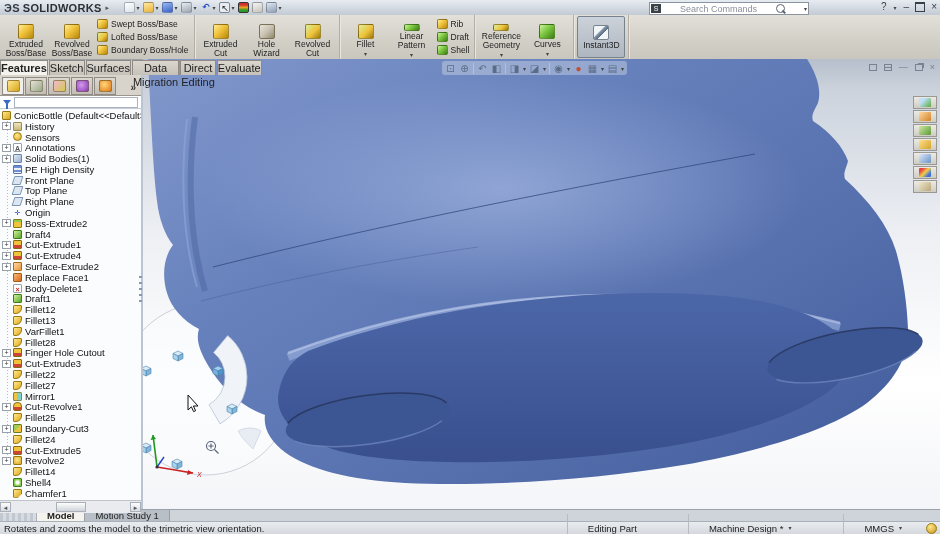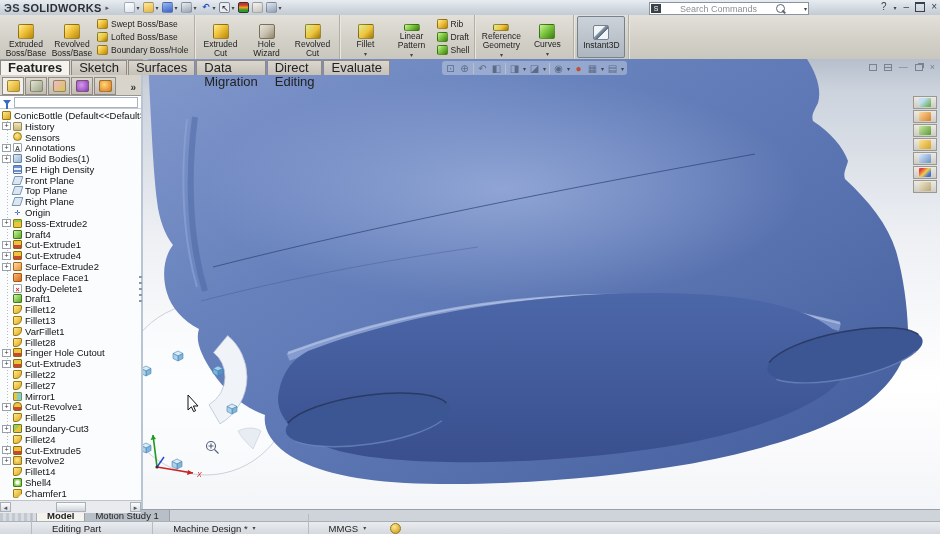--- a/index.html
+++ b/index.html
@@ -57,22 +57,22 @@
   .ic{border-radius:2px;border:1px solid rgba(95,75,15,.55);box-sizing:border-box;}
   .ic.gold{background:linear-gradient(135deg,#ffec96,#f0c33c 45%,#b8860b);}
   .ic.green{background:linear-gradient(135deg,#cef29e,#7cc840 45%,#3f7d16);border-color:rgba(40,80,10,.55);}
   .ic.goldgreen{background:linear-gradient(135deg,#d8ef9a,#f0c33c 55%,#9a7a0a);}
   .ic.mirrorish{background:linear-gradient(90deg,#f0c33c 50%,#7fd0c8 50%);}
   .ic.holeish{background:linear-gradient(135deg,#e8e4da,#c9c2b2 50%,#8f8668);border-color:#7a7258;}
   .ic.pencil{background:linear-gradient(135deg,#f2f5f8 40%,#8fa0b4 42%,#5a6b80 60%,#f2f5f8 62%);border-color:#76828e;}
 
   
   #tabstrip{left:0;top:59px;width:258px;height:16px;z-index:5;display:flex;align-items:flex-end;}
-  .ctab{height:14px;line-height:14px;padding:0 7px;font-size:13px;color:#222;
-    background:linear-gradient(180deg,#dbd7cf,#c6c2ba);border:1px solid #8f8b84;border-bottom:none;margin-right:1px;}
+  .ctab{height:14px;line-height:14px;padding:0 0;font-size:11px;color:#222;
+    background:linear-gradient(180deg,#dbd7cf,#c6c2ba);border:1px solid #8f8b84;border-bottom:none;margin-right:1px;text-align:center;}
   .ctab.active{background:#f4f3ee;font-weight:bold;}
 
   
   #leftpanel{left:0;top:75px;width:141px;height:434px;background:#fbfcfd;border-right:2px solid #b9c4d4;z-index:4;box-sizing:content-box;}
   #panetabs{height:19px;background:#d8d4cc;display:flex;align-items:flex-end;padding:1px 2px 0 2px;border-bottom:1px solid #9a968e;}
   .ptab{width:20px;height:16px;border:1px solid #8f8b84;margin-right:1px;background:linear-gradient(180deg,#dcd8d0,#c2beb6);
         display:flex;align-items:center;justify-content:center;}
   .ptab.active{background:#f0efe9;}
   .pt-ic{width:11px;height:10px;border-radius:2px;border:1px solid rgba(80,70,40,.5);}
   .pt-featuremanager{background:linear-gradient(135deg,#ffe98a,#d8a41e);}
@@ -709,20 +709,21 @@
 </div>
 <div id="splitdots" class="abs"></div>
 
 <div id="doctabs" class="abs">
   <div id="tabgrip"></div>
 <div class="dtab active">Model</div>
     <div class="dtab">Motion Study 1</div>
   </div>
 
 <div id="statusbar" class="abs">
+  <span id="status-msg">Rotates and zooms the model to the trimetric view orientation.</span>
   <span class="stat-seg">Editing Part</span>
   <span class="stat-seg">
     <span>Machine Design *</span>
       <span class="dd">▾</span>
   </span>
   <span class="stat-seg">
     <span>MMGS</span>
       <span class="dd">▾</span>
   </span>
   <span class="statdot"></span>

